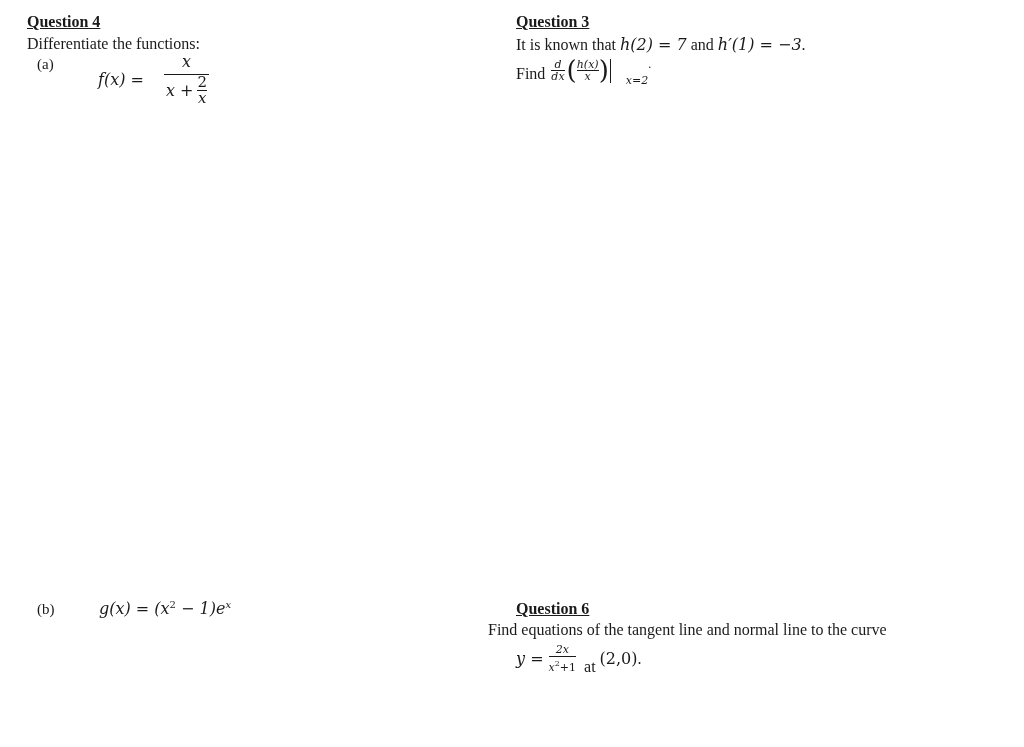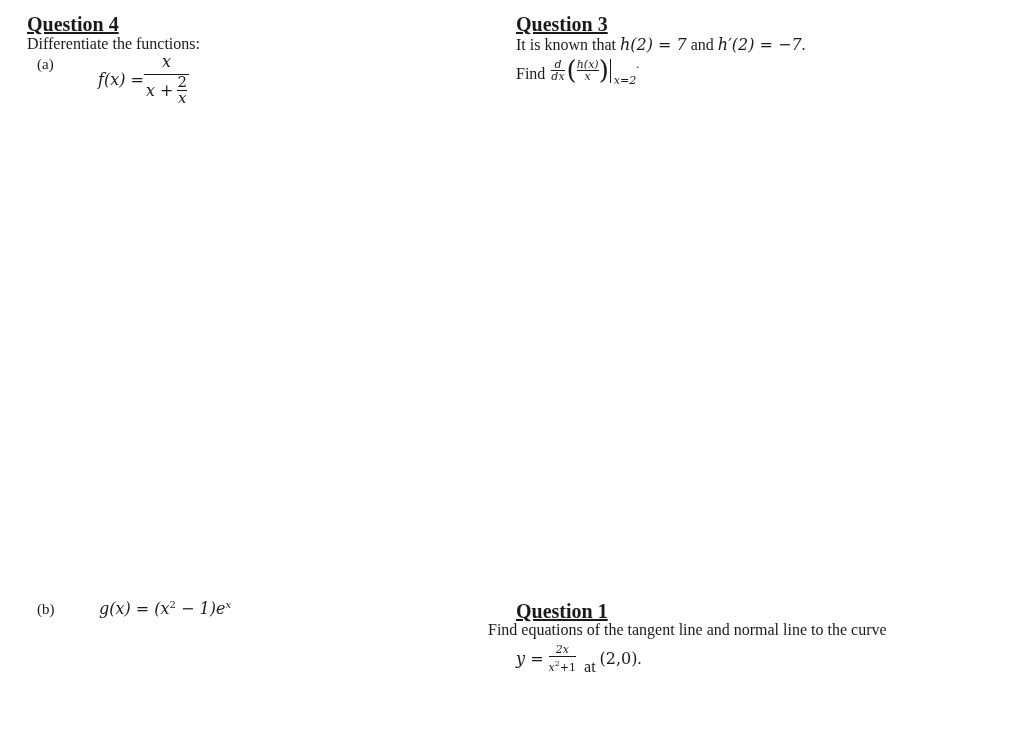--- a/index.html
+++ b/index.html
@@ -1,38 +1,38 @@
 <!DOCTYPE html>
 <html><head>
 <meta charset="utf-8">
 <style>
   html, body { margin:0; padding:0; background:#ffffff; }
   body { width:1024px; height:747px; position:relative; overflow:hidden;
          font-family:"Liberation Serif", "DejaVu Serif", serif; color:#1a1a1a; }
   .abs { position:absolute; }
-  .heading { font-size:20px; font-weight:bold; text-decoration:underline; }
+  .heading { font-size:16px; font-weight:bold; text-decoration:underline; }
   .text { font-size:16px; }
   .math { font-family:"DejaVu Serif", "Liberation Serif", serif; font-style:italic; }
   .mrm { font-family:"DejaVu Serif", "Liberation Serif", serif; font-style:normal; }
   .frac { display:inline-flex; flex-direction:column; align-items:center; vertical-align:middle; }
   .frac .num { padding:0 2px; }
   .frac .bar { align-self:stretch; border-top:1px solid #1a1a1a; height:0; }
   .frac .den { padding:0 2px; }
   .small { font-size:11px; }
   sup { font-size:10px; }
 </style>
 </head>
 <body>
 
 <div class="abs heading" style="left:27px;top:13px;">Question 4</div>
 <div class="abs text" style="left:27px;top:35px;">Differentiate the functions:</div>
 <div class="abs text" style="left:37px;top:56px;font-size:15px;">(a)</div>
 
 <div class="abs" style="left:98px;top:52px;font-size:16px;display:flex;align-items:center;">
-  <span class="math" style="margin-right:0;">f(x) =</span>
+  <span class="math" style="margin-right:20px;">f(x) =</span>
   <span class="frac">
     <span class="num math" style="margin-bottom:3px;">x</span>
     <span class="bar"></span>
     <span class="den" style="display:flex;align-items:center;">
       <span class="math" style="margin-right:4px;">x +</span>
       <span class="frac">
         <span class="mrm" style="font-size:15px;line-height:15px;">2</span>
         <span class="bar"></span>
         <span class="math" style="font-size:15px;line-height:15px;">x</span>
       </span>
@@ -40,42 +40,42 @@
   </span>
 </div>
 
 <div class="abs text" style="left:37px;top:601px;font-size:15px;">(b)</div>
 <div class="abs" style="left:99px;top:599px;font-size:16px;">
   <span class="math">g(x) = (x</span><sup class="mrm">2</sup><span class="math"> − 1)e</span><sup class="math">x</sup>
 </div>
 
 <div class="abs heading" style="left:516px;top:13px;">Question 3</div>
 <div class="abs text" style="left:516px;top:35px;white-space:nowrap;">
-  <span>It is known that </span><span class="math">h(2) = 7</span><span> and </span><span class="math">h′(2) = −7</span><span>.</span>
+  <span>It is known that </span><span class="math">h(2) = 7</span><span> and </span><span class="math">h′(1) = −3</span><span>.</span>
 </div>
 <div class="abs text" style="left:516px;top:57px;display:flex;align-items:flex-end;white-space:nowrap;">
   <span style="margin-right:6px;">Find</span>
   <span class="frac small">
     <span class="math" style="line-height:11px;">d</span>
     <span class="bar"></span>
     <span class="math" style="line-height:12px;">dx</span>
   </span>
   <span class="mrm" style="font-size:26px;line-height:26px;margin-left:2px;">(</span>
   <span class="frac small">
     <span class="math" style="line-height:11px;">h(x)</span>
     <span class="bar"></span>
     <span class="math" style="line-height:12px;">x</span>
   </span>
   <span class="mrm" style="font-size:26px;line-height:26px;">)</span>
   <span style="display:inline-block;width:1px;height:24px;background:#1a1a1a;margin-left:1px;"></span>
-  <span class="math small" style="align-self:flex-end;margin-bottom:-4px;margin-left:3px;">x=2</span>
+  <span class="math small" style="align-self:flex-end;margin-bottom:-4px;margin-left:15px;">x=2</span>
   <span style="font-size:12px;align-self:flex-start;">.</span>
 </div>
 
-<div class="abs heading" style="left:516px;top:600px;">Question 1</div>
+<div class="abs heading" style="left:516px;top:600px;">Question 6</div>
 <div class="abs text" style="left:488px;top:621px;white-space:nowrap;">Find equations of the tangent line and normal line to the curve</div>
 <div class="abs text" style="left:516px;top:641px;display:flex;align-items:center;white-space:nowrap;">
   <span class="math" style="margin-right:5px;">y =</span>
   <span class="frac small">
     <span class="math" style="line-height:12px;">2x</span>
     <span class="bar"></span>
     <span style="line-height:13px;"><span class="math">x</span><sup class="mrm" style="font-size:8px;">2</sup><span class="mrm">+1</span></span>
   </span>
   <span style="margin-left:8px;margin-right:4px;margin-top:17px;">at</span>
   <span class="mrm">(2,0)</span>

